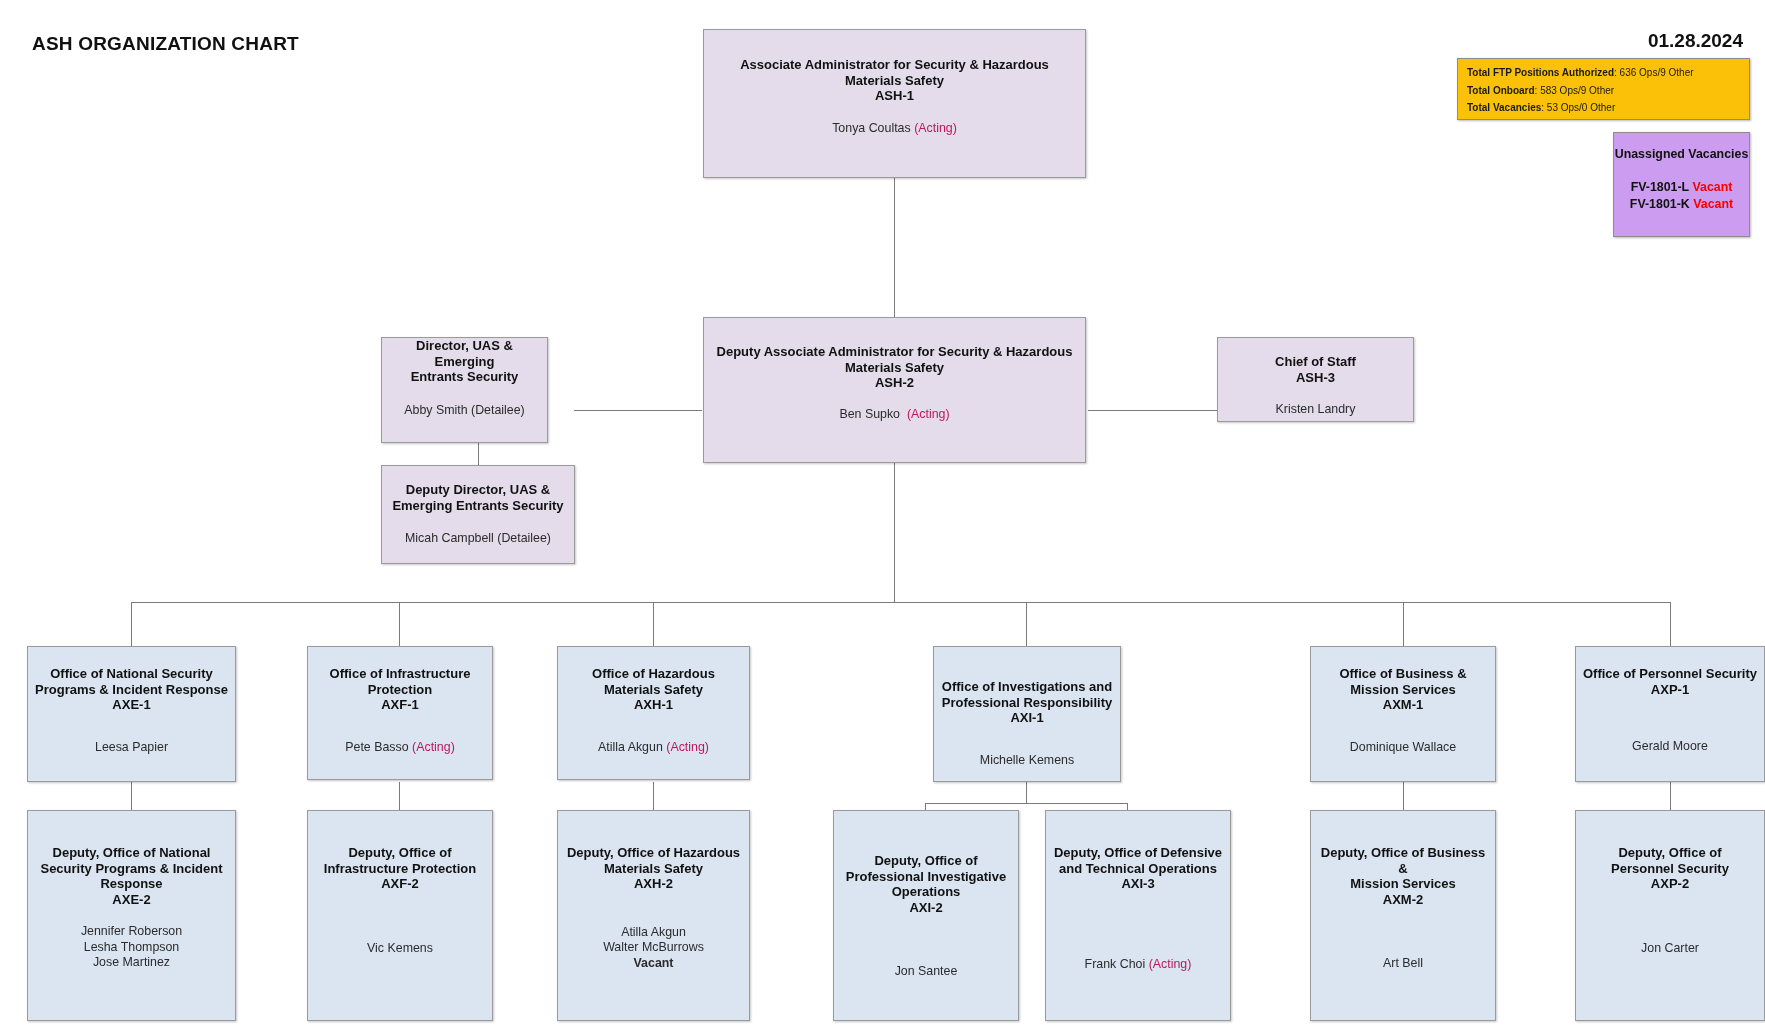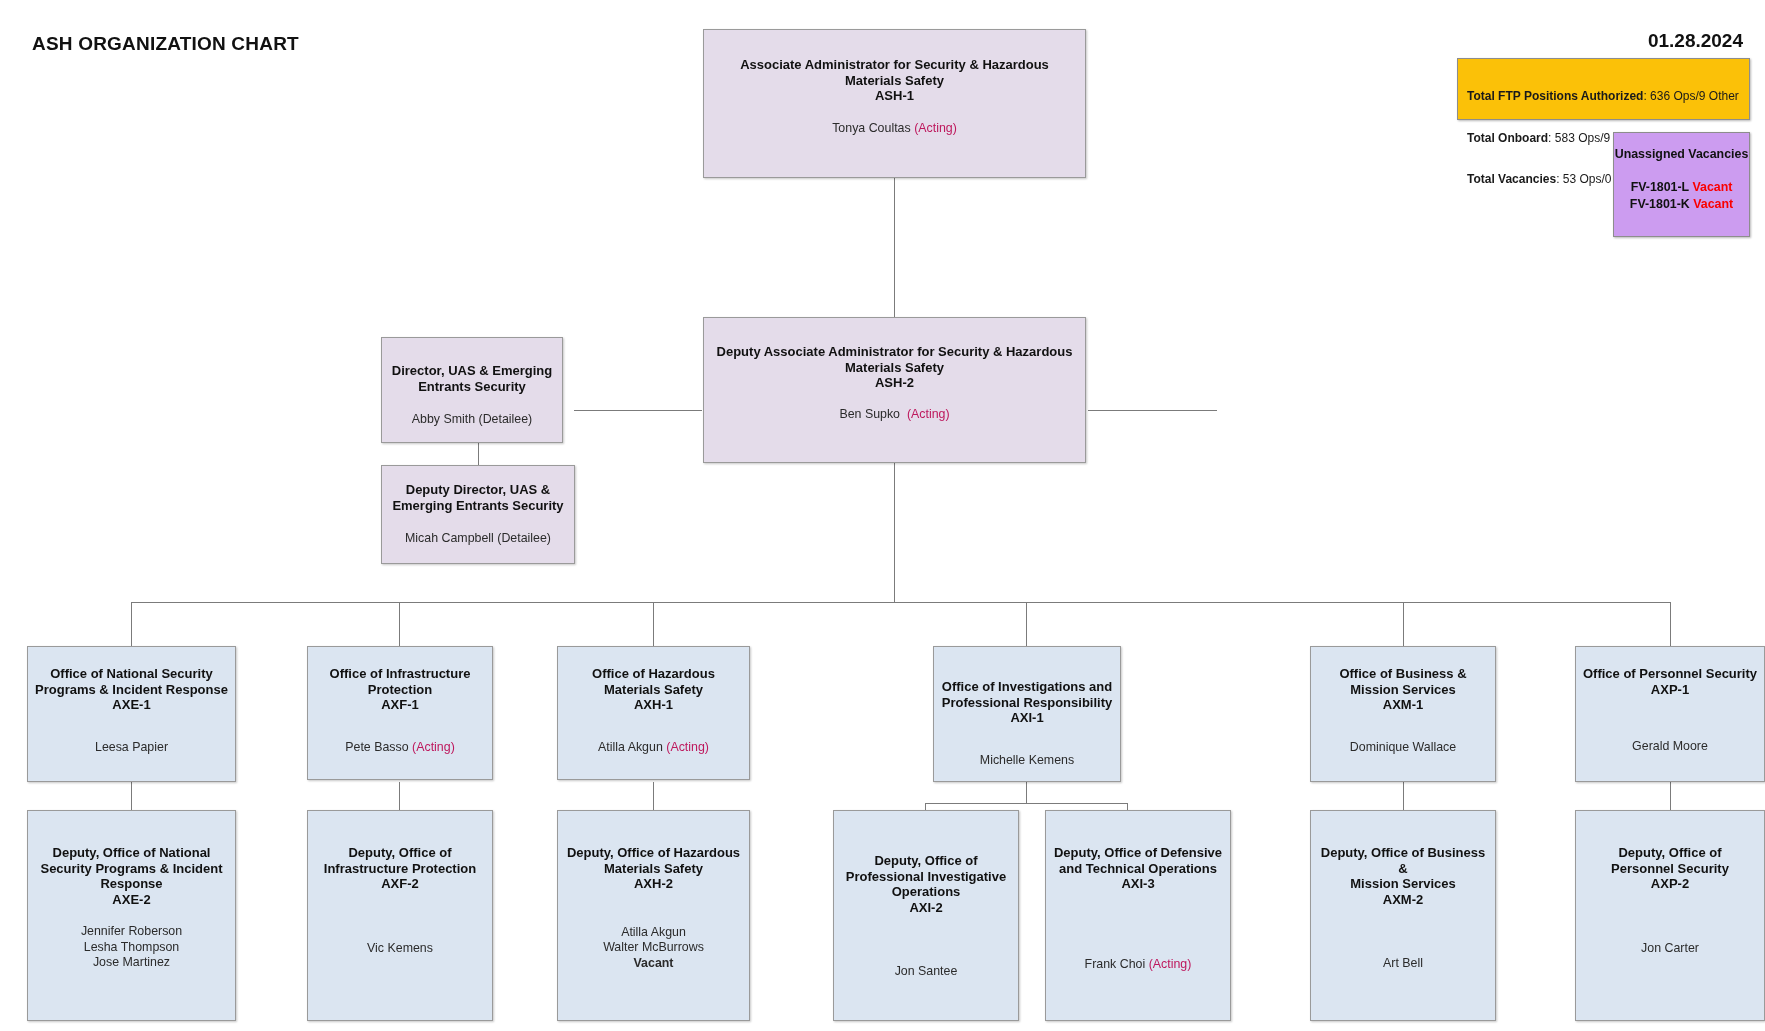--- a/index.html
+++ b/index.html
@@ -22,21 +22,21 @@
   }
 
   
   #ftp-summary-box {
     position: absolute; left: 1457px; top: 58px; width: 293px; height: 62px;
     background: #fbc108; border: 1px solid #8d8d8d;
     padding: 5px 8px 4px 9px;
     box-shadow: 1px 1px 2px rgba(0,0,0,.28);
   }
   #ftp-summary-box .line {
-    font-size: 12px; color: #1a1a1a; line-height: 17.5px; white-space: nowrap; margin-top: 24px;
+    font-size: 10px; color: #1a1a1a; line-height: 17.5px; white-space: nowrap;
   }
   #ftp-summary-box .lbl { font-weight: bold; }
 
   #unassigned-vacancies-box {
     position: absolute; left: 1613px; top: 132px; width: 137px; height: 105px;
     background: #cc9cf0; border: 1px solid #8d8d8d;
     box-shadow: 1px 1px 2px rgba(0,0,0,.28);
     text-align: center; padding-top: 13px;
   }
   #unassigned-vacancies-box .uv-title {
@@ -138,22 +138,27 @@
     <div class="people" style="margin-top:17px;"><span>Tonya Coultas</span> <span class="acting">(Acting)</span></div>
   </div>
 
   <div class="node exec" style="left:703px; top:317px; width:383px; height:146px; padding-top:26px;">
     <div class="title">Deputy Associate Administrator for Security &amp; Hazardous</div>
     <div class="title">Materials Safety</div>
     <div class="title">ASH-2</div>
     <div class="people" style="margin-top:16px;"><span>Ben Supko</span>&nbsp; <span class="acting">(Acting)</span></div>
   </div>
 
-
-  <div class="node exec" style="left:381px; top:337px; width:182px; height:106px; padding-top:25px;">
+  <div class="node exec" style="left:1217px; top:337px; width:197px; height:85px; padding-top:16px;">
+    <div class="title">Chief of Staff</div>
+    <div class="title">ASH-3</div>
+    <div class="people" style="margin-top:17px;">Kristen Landry</div>
+  </div>
+
+  <div class="node exec" style="left:381px; top:337px; width:167px; height:106px; padding-top:0;">
     <div class="title">Director,  UAS &amp; Emerging</div>
     <div class="title">Entrants Security</div>
     <div class="people detailee-name" style="margin-top:18px;">Abby Smith (Detailee)</div>
   </div>
 
   <div class="node exec" style="left:381px; top:465px; width:194px; height:99px; padding-top:16px;">
     <div class="title">Deputy Director, UAS &amp;</div>
     <div class="title">Emerging Entrants Security</div>
     <div class="people detailee-name" style="margin-top:18px;">Micah Campbell (Detailee)</div>
   </div>

